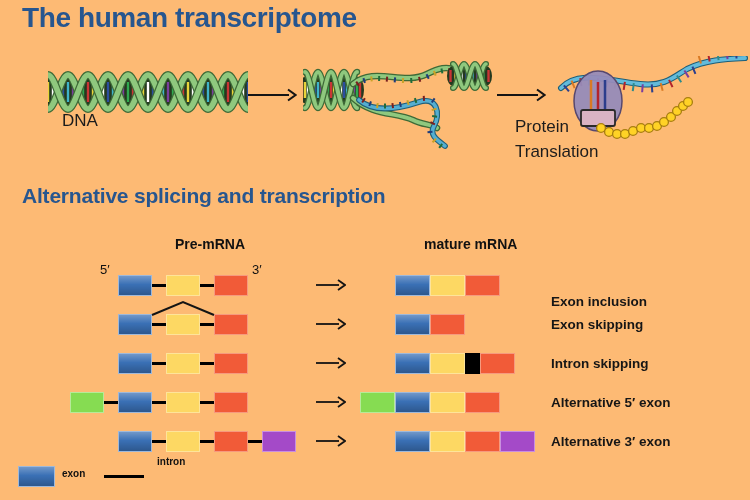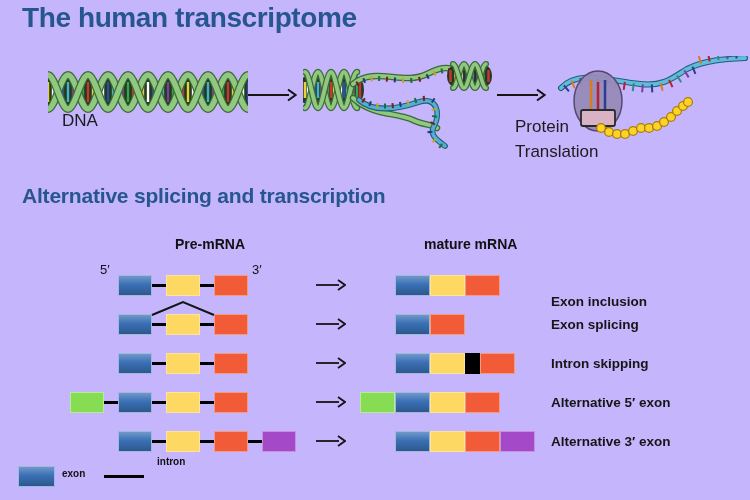--- a/index.html
+++ b/index.html
@@ -1,16 +1,16 @@
 <!DOCTYPE html>
 <html><head>
 <meta charset="utf-8">
 <style>
   html,body{margin:0;padding:0;background:#fff;}
-  .page{position:relative;width:750px;height:500px;background:#c4b5fd;
+  .page{position:relative;width:750px;height:500px;background:#fdba74;
         font-family:"Liberation Sans",sans-serif;overflow:hidden;}
   .title{position:absolute;left:22px;top:2px;font-size:28px;font-weight:700;
          color:#27568F;letter-spacing:-0.4px;}
   .heading2{position:absolute;left:22px;top:184px;font-size:21px;font-weight:700;
             color:#27568F;letter-spacing:-0.2px;}
   .flow-label{position:absolute;font-size:17px;color:#1c1c1c;line-height:25px;z-index:5;}
   .col-header{position:absolute;font-size:14px;font-weight:700;color:#111;margin-left:28px;}
   .prime{position:absolute;font-size:13px;color:#111;}
   .row-label{position:absolute;left:551px;font-size:13.5px;font-weight:600;
              color:#161616;line-height:15px;white-space:nowrap;}
@@ -259,21 +259,21 @@
           <polyline points="3,16 34,3 65,16" fill="none" stroke="#141414" stroke-width="2"></polyline>
         </svg>
         <svg width="30" height="14" viewBox="0 0 30 14" style="left: 316px; top: 317px;">
           <line x1="0" y1="7" x2="23" y2="7" stroke="#141414" stroke-width="1.8"></line>
           <path d="M22,2 L29,7 L22,12" fill="none" stroke="#141414" stroke-width="1.8"></path>
         </svg>
         <div>
           <div class="seg seg-blue" style="left: 395px; top: 314px; width: 35px; background-color: rgb(58, 112, 181);"></div>
           <div class="seg seg-red" style="left: 430px; top: 314px; width: 35px; background-color: rgb(241, 91, 56);"></div>
         </div>
-        <div class="row-label" style="top: 317px;">Exon splicing</div>
+        <div class="row-label" style="top: 317px;">Exon skipping</div>
       </div>
       <div>
         <div class="seg seg-blue" style="left: 118px; top: 353px; width: 34px; background-color: rgb(58, 112, 181);"></div>
         <div class="intron" style="left: 152px; top: 362px; width: 14px; background: rgb(0, 0, 0);"></div>
         <div class="seg seg-yellow" style="left: 166px; top: 353px; width: 34px; background-color: rgb(253, 216, 99);"></div>
         <div class="intron" style="left: 200px; top: 362px; width: 14px; background: rgb(0, 0, 0);"></div>
         <div class="seg seg-red" style="left: 214px; top: 353px; width: 34px; background-color: rgb(241, 91, 56);"></div>
         <svg width="30" height="14" viewBox="0 0 30 14" style="left: 316px; top: 356px;">
           <line x1="0" y1="7" x2="23" y2="7" stroke="#141414" stroke-width="1.8"></line>
           <path d="M22,2 L29,7 L22,12" fill="none" stroke="#141414" stroke-width="1.8"></path>

